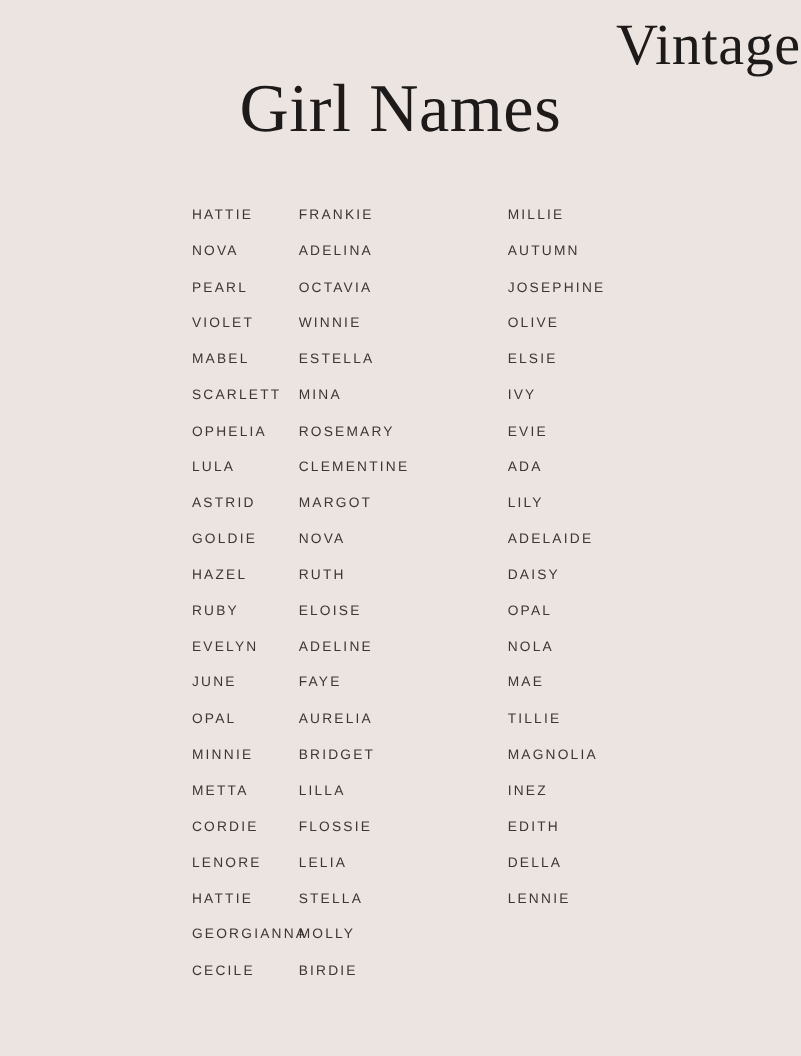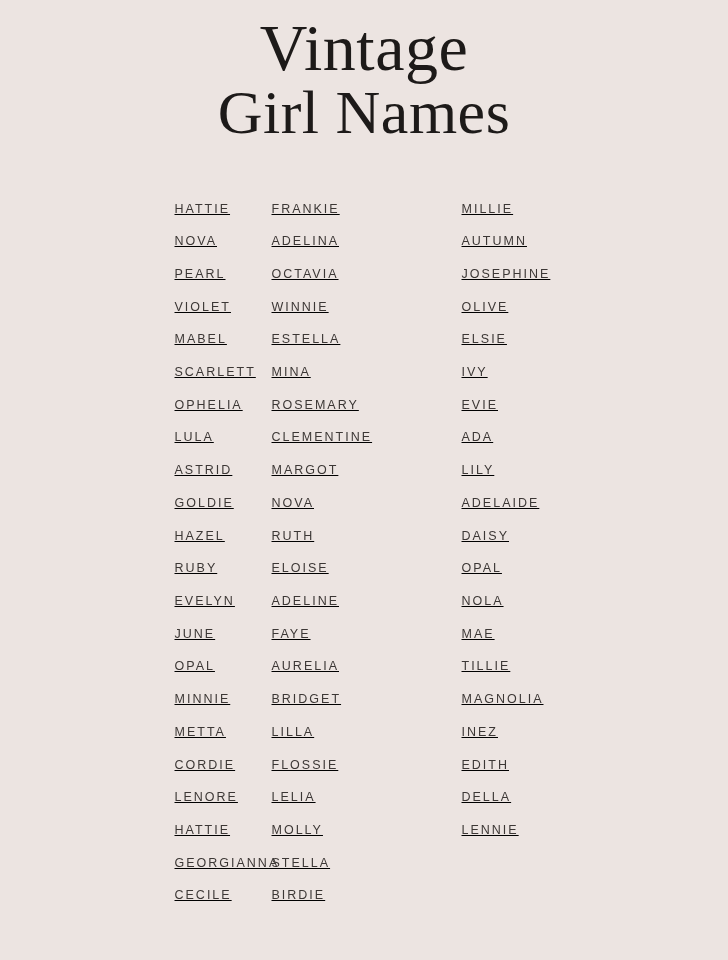--- a/index.html
+++ b/index.html
@@ -25,35 +25,35 @@
     text-align: center;
   }
   .title-line {
     font-family: "Liberation Serif", serif;
     color: #1d1a19;
     font-weight: 400;
     letter-spacing: 0.5px;
     line-height: 1.02;
   }
   .title-line-1 {
-    font-size: 66px;
+    font-size: 53px;
+    text-align: right;
   }
   .title-line-2 {
     font-size: 62px;
   }
   .columns {
     display: flex;
     justify-content: center;
     padding: 48px 0 0 0;
     gap: 0;
   }
   .column {
     width: 193px;
     box-sizing: border-box;
-    text-decoration: underline;
   }
   .column.col-1 { padding-left: 108px; width: 192px; }
   .column.col-2 { padding-left: 0px; width: 190px; margin-left: 13px; }
   .column.col-3 { padding-left: 0px; width: 200px; }
   .name {
     font-family: "Liberation Sans", sans-serif;
     font-size: 12.5px;
     letter-spacing: 2.0px;
     color: #3c3735;
     line-height: 32.7px;
@@ -109,22 +109,22 @@
         <div class="name">NOVA</div>
         <div class="name">RUTH</div>
         <div class="name">ELOISE</div>
         <div class="name">ADELINE</div>
         <div class="name">FAYE</div>
         <div class="name">AURELIA</div>
         <div class="name">BRIDGET</div>
         <div class="name">LILLA</div>
         <div class="name">FLOSSIE</div>
         <div class="name">LELIA</div>
+        <div class="name">STELLA</div>
         <div class="name">MOLLY</div>
-        <div class="name">STELLA</div>
         <div class="name">BIRDIE</div>
       </div>
     <div class="column col-3">
         <div class="name">MILLIE</div>
         <div class="name">AUTUMN</div>
         <div class="name">JOSEPHINE</div>
         <div class="name">OLIVE</div>
         <div class="name">ELSIE</div>
         <div class="name">IVY</div>
         <div class="name">EVIE</div>

